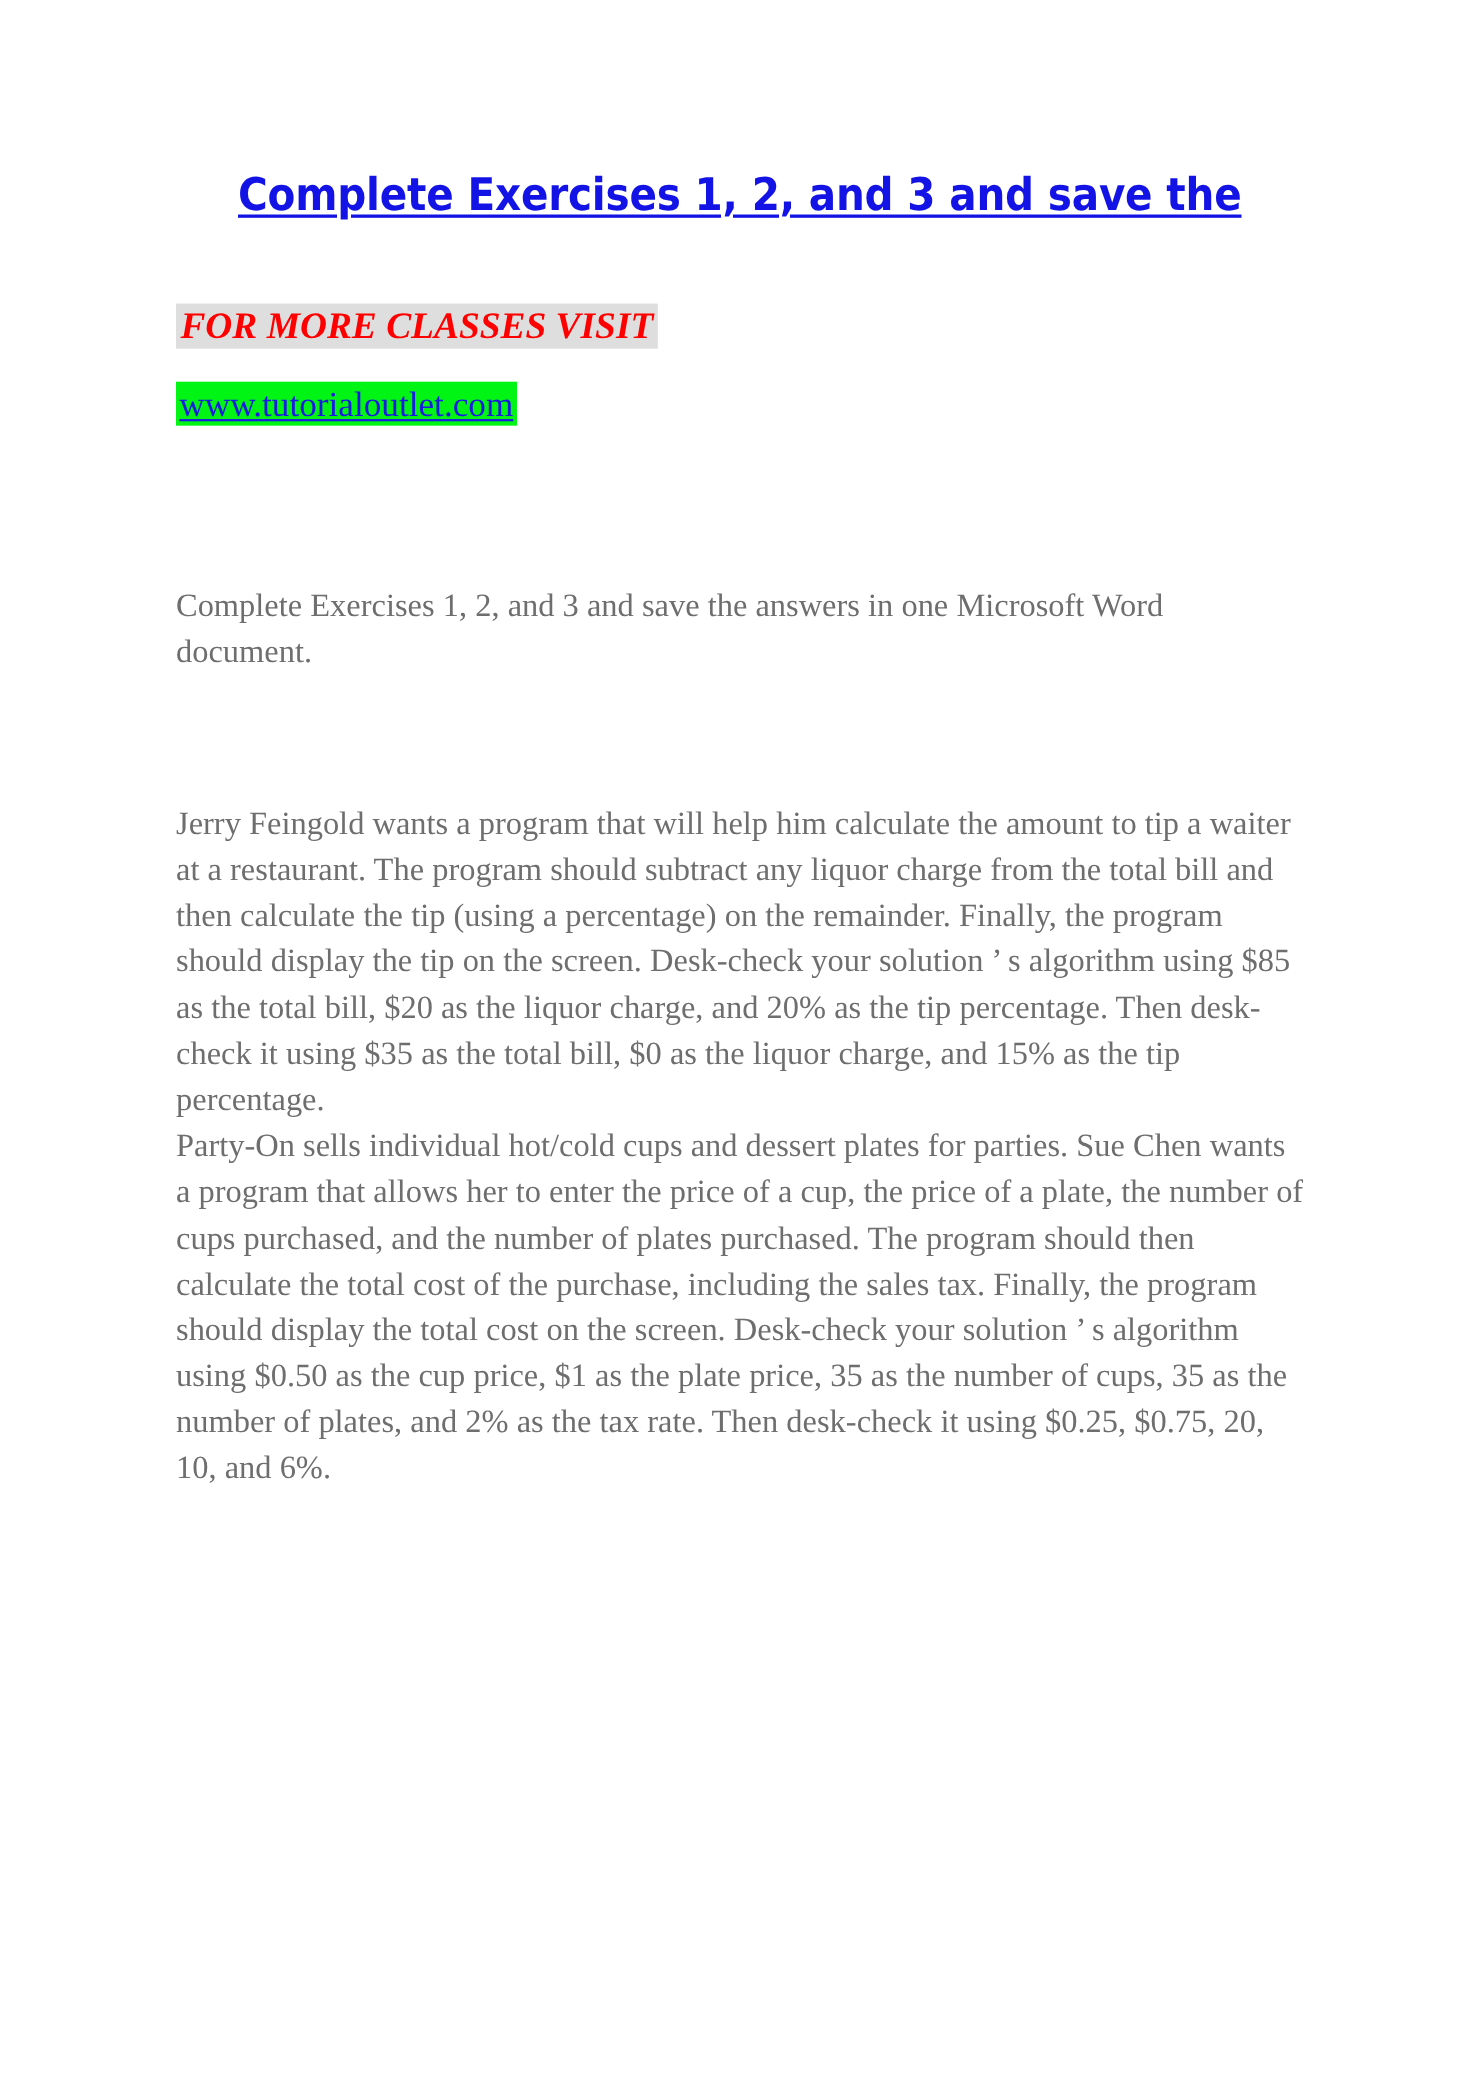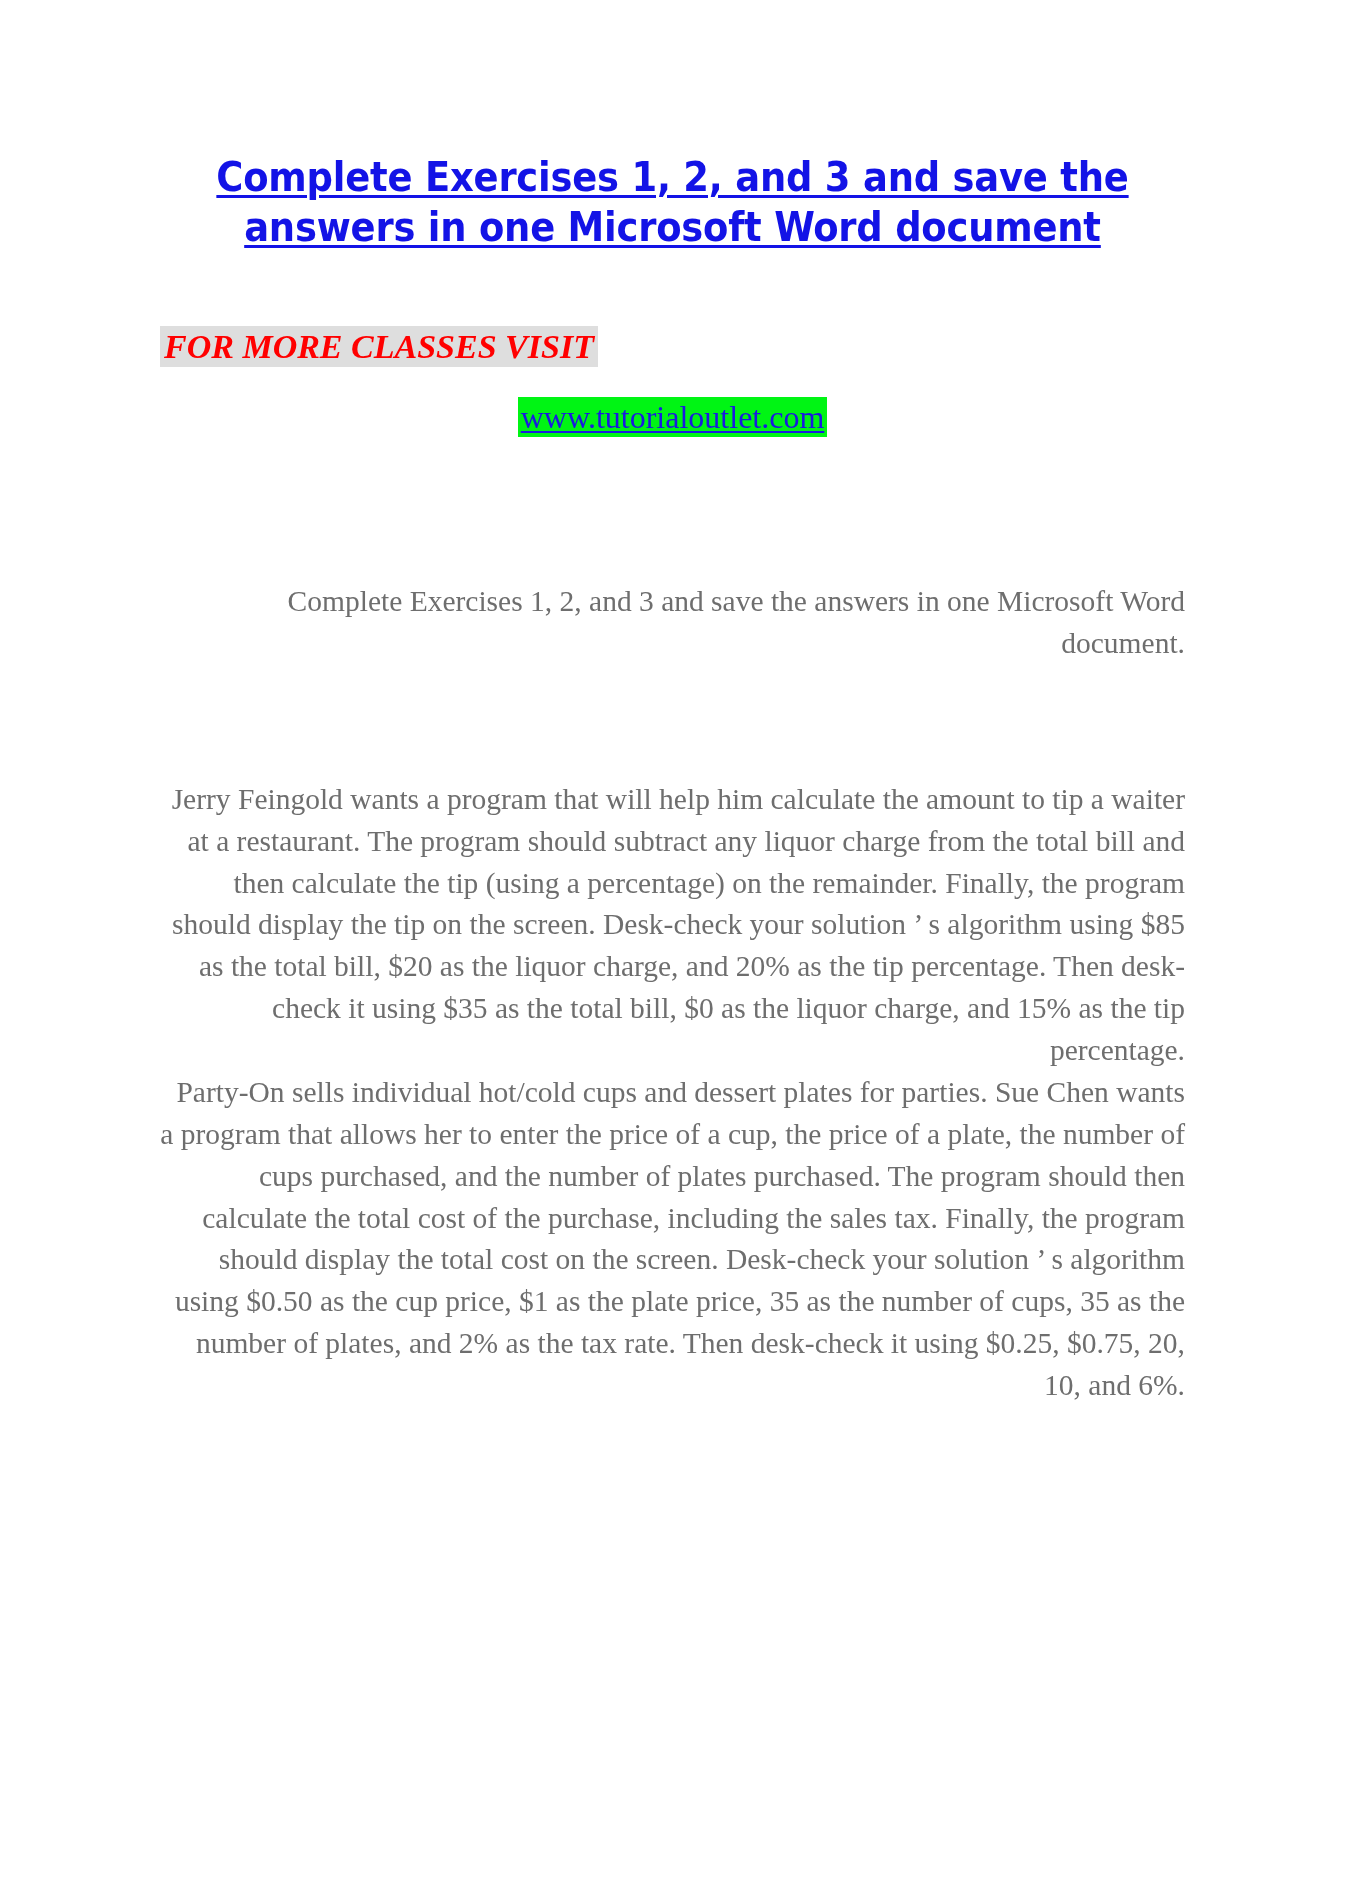--- a/index.html
+++ b/index.html
@@ -61,21 +61,21 @@
     font-style: italic;
     font-size: 34px;
     color: #ff0000;
     background-color: #dedede;
     padding: 2px 4px;
   }
 
   .promo-link-line {
     margin: 0;
     padding-top: 26px;
-    text-align: center;
+    text-align: left;
     line-height: 1.35;
   }
   .promo-link {
     font-family: "Liberation Serif", serif;
     font-size: 32px;
     color: #1a1ae0;
     background-color: #00f514;
     text-decoration: underline;
     text-decoration-thickness: 2px;
     text-underline-offset: 3px;
@@ -86,34 +86,33 @@
   
   .body-block {
     padding-top: 142px;
   }
   p.body {
     margin: 0;
     font-family: "Liberation Serif", serif;
     font-size: 29.5px;
     line-height: 1.42;
     color: #6e6e6e;
-    text-align: right;
+    text-align: left;
   }
   p.body.gap-xl { margin-top: 114px; }
   p.body.gap-m  { }
 </style>
 </head>
 <body>
 
 <div class="page">
   <div class="content">
 
     <h1 class="doc-title">
       <span class="u">Complete Exercises 1, 2, and 3 and save the</span><br>
-      <span class="u">answers in one Microsoft Word document</span>
     </h1>
 
     <div class="promo">
       <span class="promo-text">FOR MORE CLASSES VISIT</span>
     </div>
 
     <div class="promo-link-line">
       <span class="promo-link">www.tutorialoutlet.com</span>
     </div>
 

